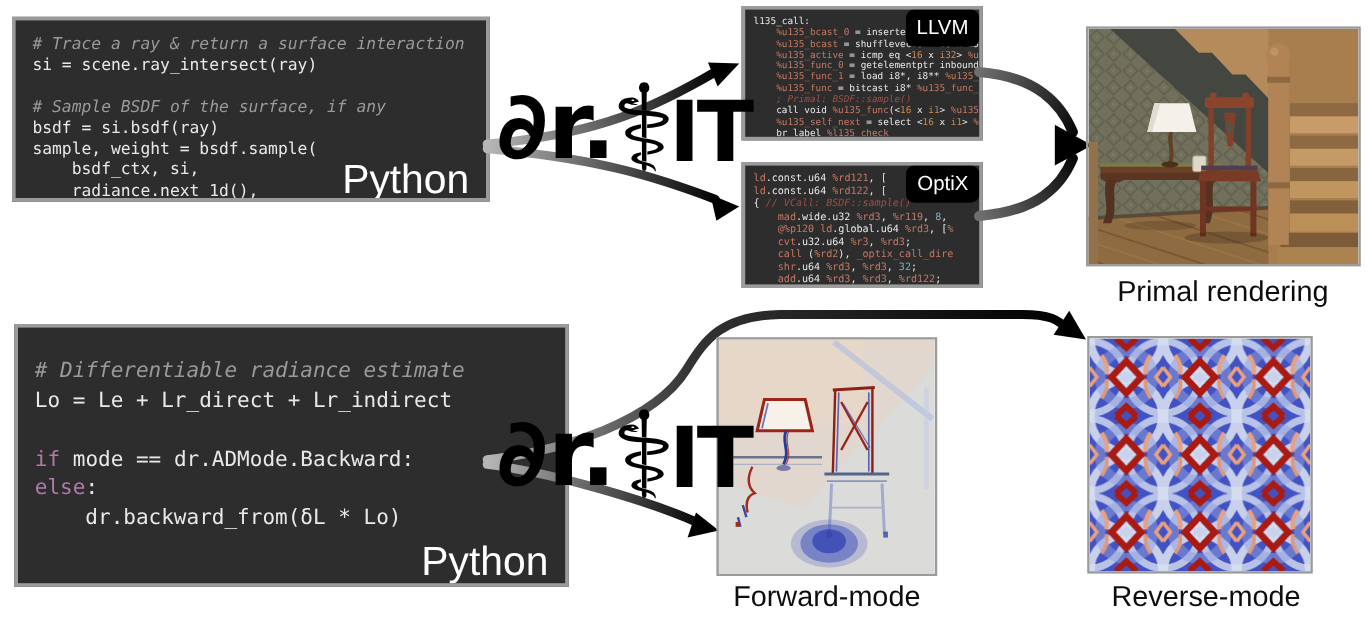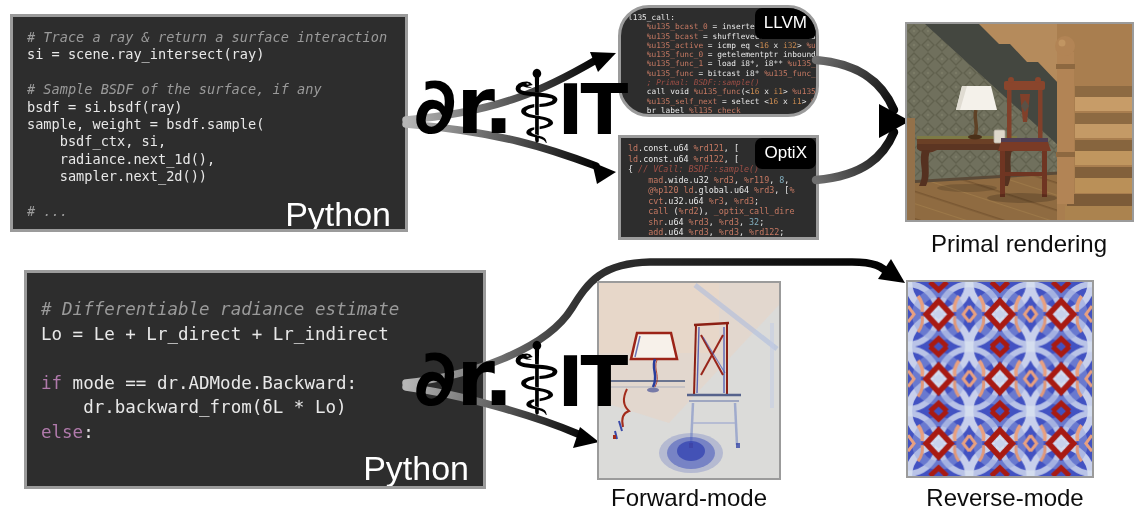--- a/index.html
+++ b/index.html
@@ -12,29 +12,29 @@
   .code{font-family:"DejaVu Sans Mono",monospace;color:#f0f0f0;}
   .code .ln{white-space:pre;}
   .code .c{color:#9a9a9a;font-style:italic;}
   .code .p{color:#e8e8e8;}
   .code .k{color:#b07aab;}
   .code .r{color:#c47862;}
   .code .t{color:#c98a50;margin-top:12px;}
   .code .n{color:#82aebe;}
   .code .cm{color:#9e4f46;font-style:italic;}
 
-  .py-top{left:10px;top:14px;width:398px;height:218px;padding:12px 12px 4px 14px;
+  .py-top{left:10px;top:14px;width:398px;height:154px;padding:12px 12px 4px 14px;
           font-size:13.6px;line-height:17.4px;}
-  .py-bot{left:24px;top:270px;width:462px;height:219px;padding:24px 12px 4px 14px;
+  .py-bot{left:12px;top:270px;width:462px;height:219px;padding:24px 12px 4px 14px;
           font-size:17.5px;line-height:24.5px;}
   .pylabel{position:absolute;right:14px;bottom:6px;color:#ffffff;font-size:34px;
            font-family:"Liberation Sans",sans-serif;}
 
   .asm-llvm{left:618px;top:5px;width:201px;height:112px;padding:5px 5px 2px 7px;
-            font-size:7.8px;line-height:9.3px;border-radius:31px;}
+            font-size:7.8px;line-height:9.3px;}
   .asm-optix{left:618px;top:135px;width:201px;height:105px;padding:5px 5px 2px 7px;
              font-size:8.4px;line-height:10.5px;}
   .badge{position:absolute;top:0;right:0;background:#000;color:#fff;border-radius:7px;
          font-size:17px;line-height:27px;padding:1px 9px 3px 9px;
          font-family:"Liberation Sans",sans-serif;}
 
   
   .logo{position:absolute;left:414px;display:flex;align-items:flex-end;color:#000;
         font-family:"DejaVu Sans",sans-serif;z-index:5;}
   .logo .d{font-size:78px;line-height:72px;font-weight:bold;}
@@ -132,22 +132,22 @@
       </div>
     <div class="pylabel">Python</div>
   </div>
 
   <div class="panel code py-bot">
     <div>
         <div class="ln"><span class="c"># Differentiable radiance estimate</span></div>
         <div class="ln"><span class="p">Lo = Le + Lr_direct + Lr_indirect</span></div>
         <div class="ln">&nbsp;</div>
         <div class="ln"><span class="k">if</span><span class="p"> mode == dr.ADMode.Backward:</span></div>
+        <div class="ln"><span class="k">else</span><span class="p">:</span></div>
         <div class="ln"><span class="p">    dr.backward_from(δL * Lo)</span></div>
-        <div class="ln"><span class="k">else</span><span class="p">:</span></div>
       </div>
     <div class="pylabel">Python</div>
   </div>
 
   <div class="panel code asm-llvm">
     <div>
         <div class="ln"><span class="p">l135_call:</span></div>
         <div class="ln"><span class="r">    %u135_bcast_0</span><span class="p"> = insertelement &lt;16</span></div>
         <div class="ln"><span class="r">    %u135_bcast</span><span class="p"> = shufflevector &lt;16 x i32</span></div>
         <div class="ln"><span class="r">    %u135_active</span><span class="p"> = icmp eq &lt;</span><span class="t">16</span><span class="p"> x </span><span class="t">i32</span><span class="p">&gt; </span><span class="r">%u135</span></div>

